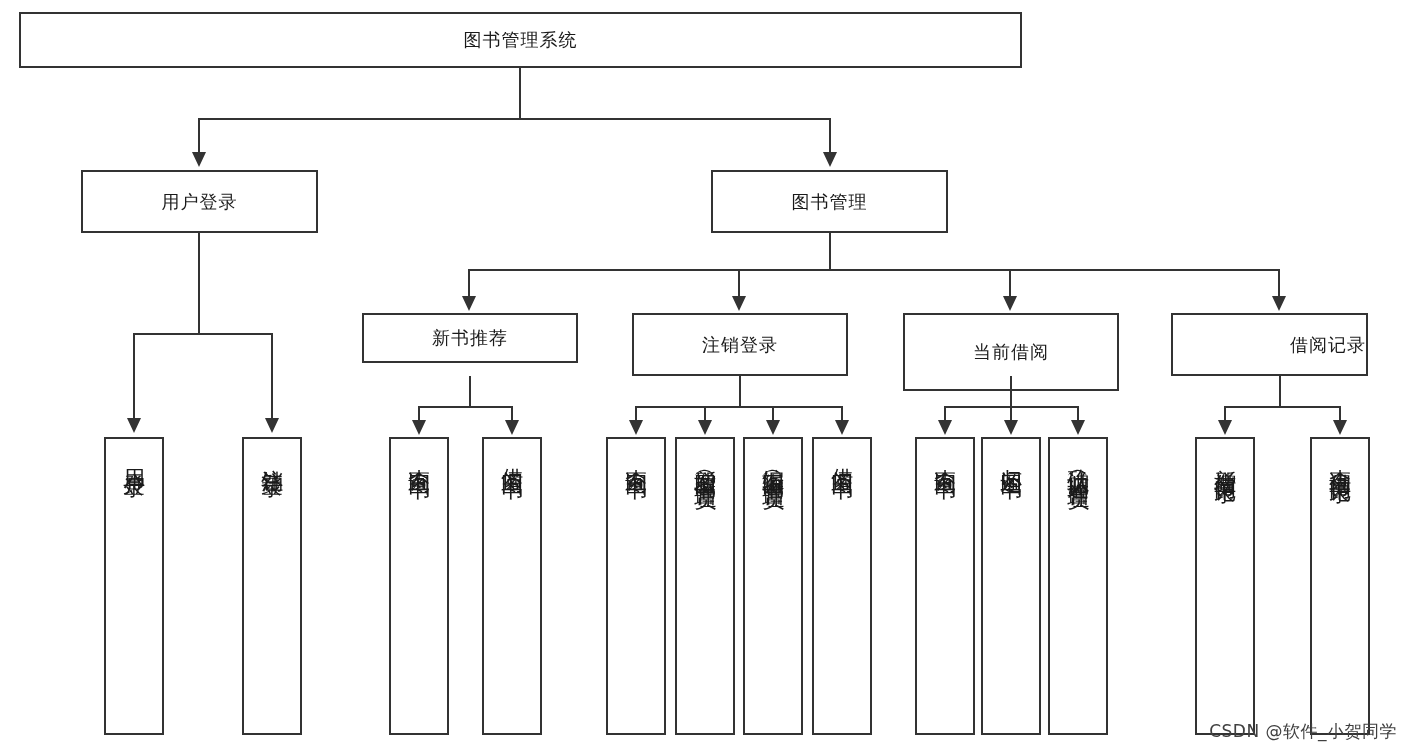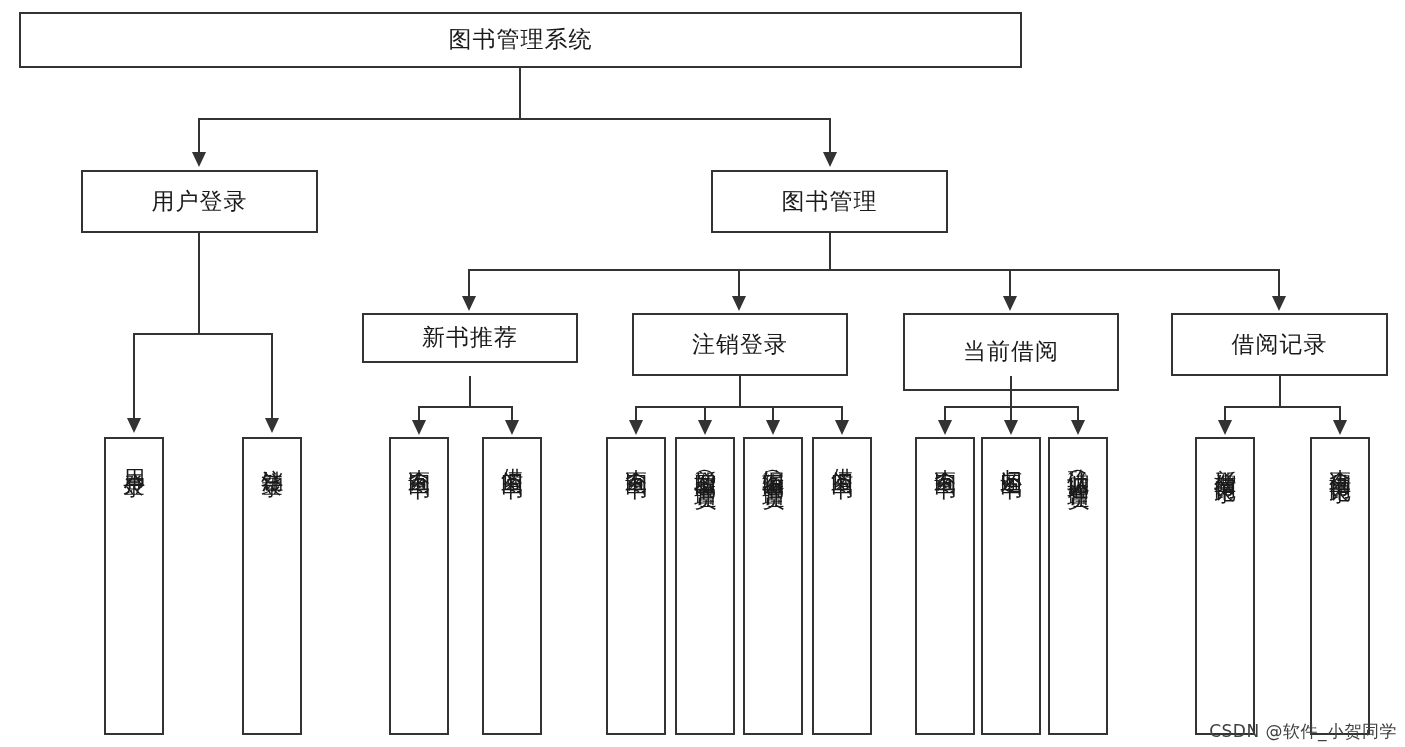--- a/index.html
+++ b/index.html
@@ -23,21 +23,21 @@
     position: absolute;
     box-sizing: border-box;
     background: #ffffff;
     border: 2px solid #333333;
     display: flex;
     align-items: center;
     justify-content: center;
     color: #1a1a1a;
   }
   .node.horiz {
-    font-size: 23px;
+    font-size: 18px;
     letter-spacing: 1px;
     line-height: 1.2;
   }
   
   .node.vert {
     align-items: flex-start;
     justify-content: center;
     padding-top: 12px;
   }
   .node.vert .vlabel {
@@ -123,21 +123,21 @@
 
   <div class="node horiz" style="left:362px; top:313px; width:216px; height:50px;">
     <span>新书推荐</span>
   </div>
   <div class="node horiz" style="left:632px; top:313px; width:216px; height:63px;">
     <span>注销登录</span>
   </div>
   <div class="node horiz" style="left:903px; top:313px; width:216px; height:78px;">
     <span>当前借阅</span>
   </div>
-  <div class="node horiz" style="left:1171px; top:313px; width:217px; height:63px;">
+  <div class="node horiz" style="left:1171px; top:313px; width:197px; height:63px;justify-content:flex-end;">
     <span>借阅记录</span>
   </div>
 
   <div class="lineV" style="left:469px; top:376px; width:2px; height:31px;"></div>
   <div class="lineH" style="left:418px; top:406px; width:95px; height:2px;"></div>
   <div class="lineV" style="left:418px; top:406px; width:2px; height:16px;"></div>
   <div class="arrow" style="left:412px; top:420px;"></div>
   <div class="lineV" style="left:511px; top:406px; width:2px; height:16px;"></div>
   <div class="arrow" style="left:505px; top:420px;"></div>
 

